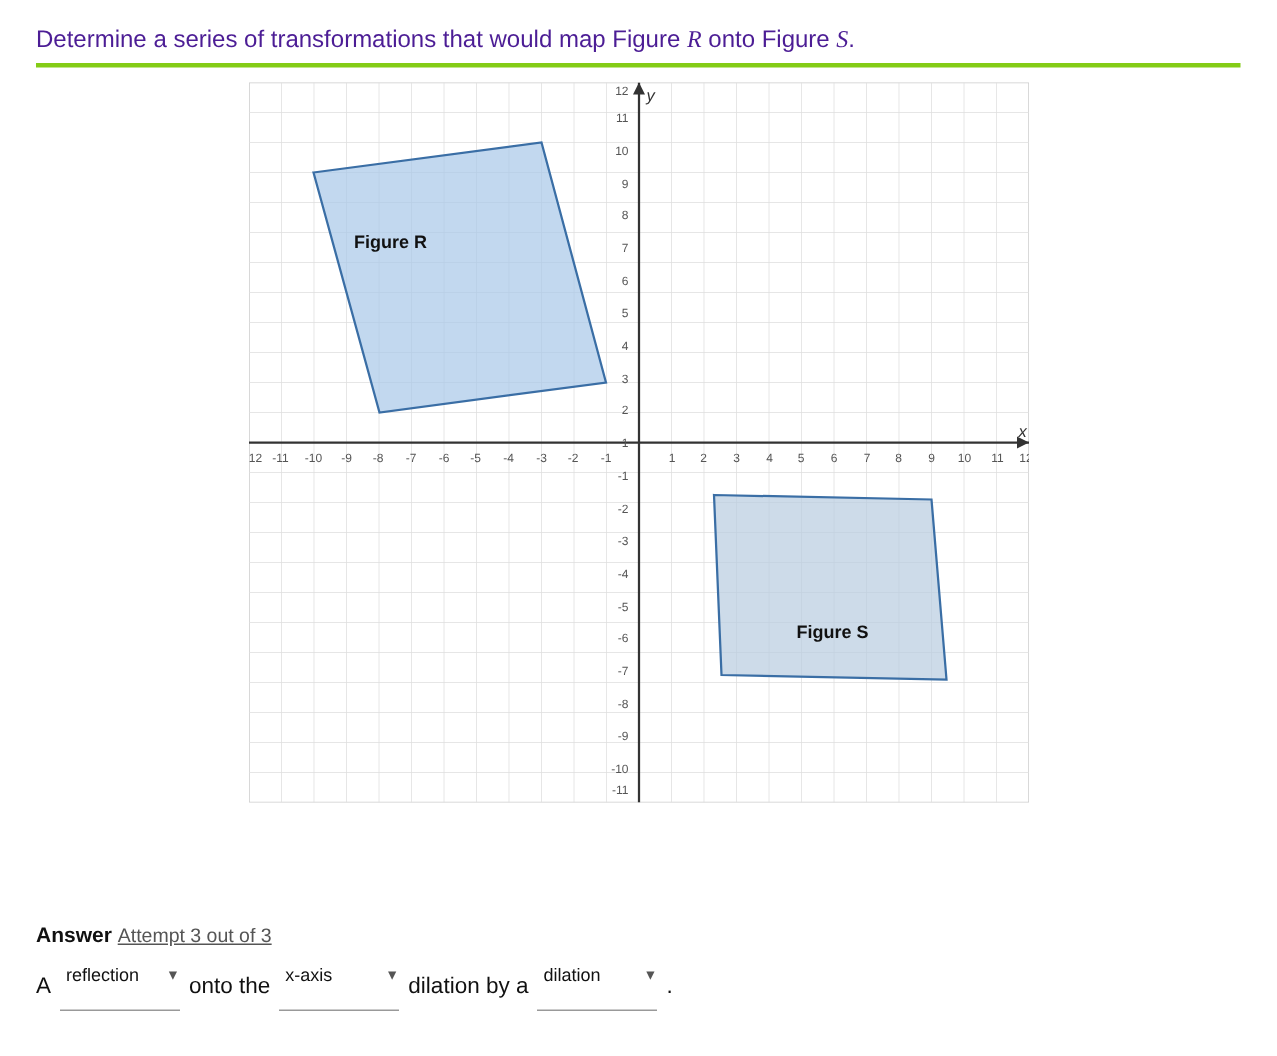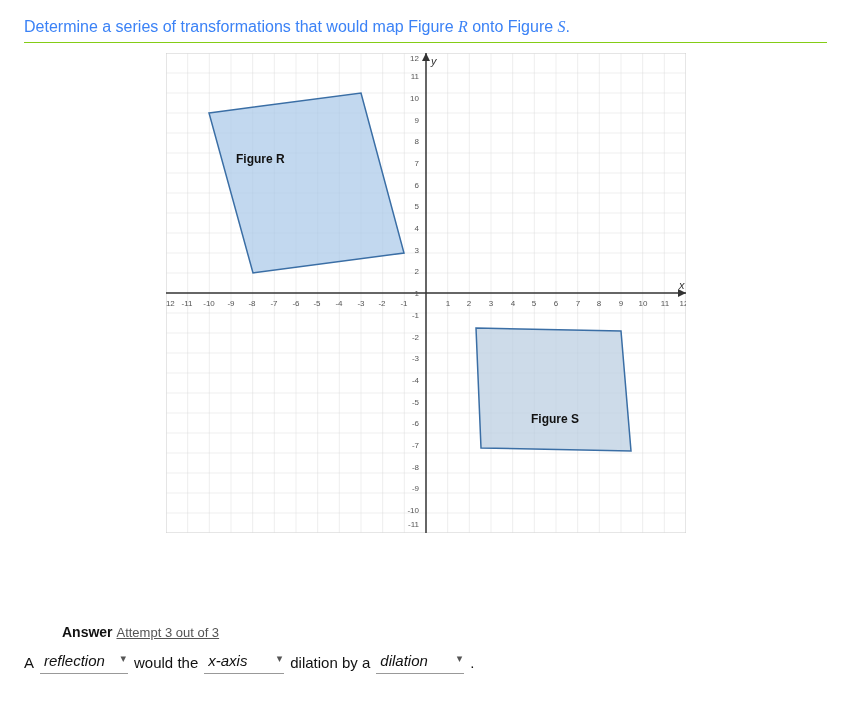--- a/index.html
+++ b/index.html
@@ -14,23 +14,23 @@
     .page {
       background: #fff;
       width: 851px;
       height: 704px;
       position: relative;
       padding: 18px 24px;
     }
     .title {
       font-size: 16px;
       font-weight: normal;
-      color: #3b82f6;
+      color: #4c1d95;
       margin-bottom: 10px;
-      border-bottom: 1px solid #84cc16;
+      border-bottom: 3px solid #84cc16;
       padding-bottom: 6px;
     }
     .title em {
       font-style: italic;
       font-family: 'Times New Roman', serif;
     }
     .graph-area {
       display: flex;
       justify-content: center;
       align-items: center;
@@ -42,50 +42,48 @@
     .answer-section {
       position: absolute;
       bottom: 30px;
       left: 24px;
       right: 24px;
     }
     .answer-label {
       font-size: 14px;
       color: #555;
       margin-bottom: 10px;
-      margin-left: 38px;
     }
     .answer-label strong {
       color: #111;
       font-weight: bold;
     }
     .answer-row {
       display: flex;
       align-items: center;
       gap: 6px;
       font-size: 15px;
       color: #111;
     }
     .answer-text {
       font-size: 15px;
       color: #111;
     }
     .dropdown {
       border: none;
       border-bottom: 1px solid #999;
       background: transparent;
-      font-size: 15px;
+      font-size: 12px;
       color: #111;
       cursor: pointer;
-      padding: 2px 14px 4px 4px;
+      padding: 2px 14px 16px 4px;
       appearance: none;
       -webkit-appearance: none;
       position: relative;
       min-width: 80px;
-      font-style: italic;
     }
     .dropdown-wrapper {
       position: relative;
       display: inline-block;
     }
     .dropdown-wrapper::after {
       content: '▾';
       position: absolute;
       right: 2px;
       top: 2px;
@@ -242,21 +240,21 @@
       <span class="answer-text">A</span>
 
       <div class="dropdown-wrapper">
         <select class="dropdown">
           <option>reflection</option>
           <option>rotation</option>
           <option>translation</option>
         </select>
       </div>
 
-      <span class="answer-text">would the</span>
+      <span class="answer-text">onto the</span>
 
       <div class="dropdown-wrapper">
         <select class="dropdown">
           <option>x-axis</option>
           <option>y-axis</option>
           <option>y=x</option>
           <option>y=-x</option>
         </select>
       </div>
 

